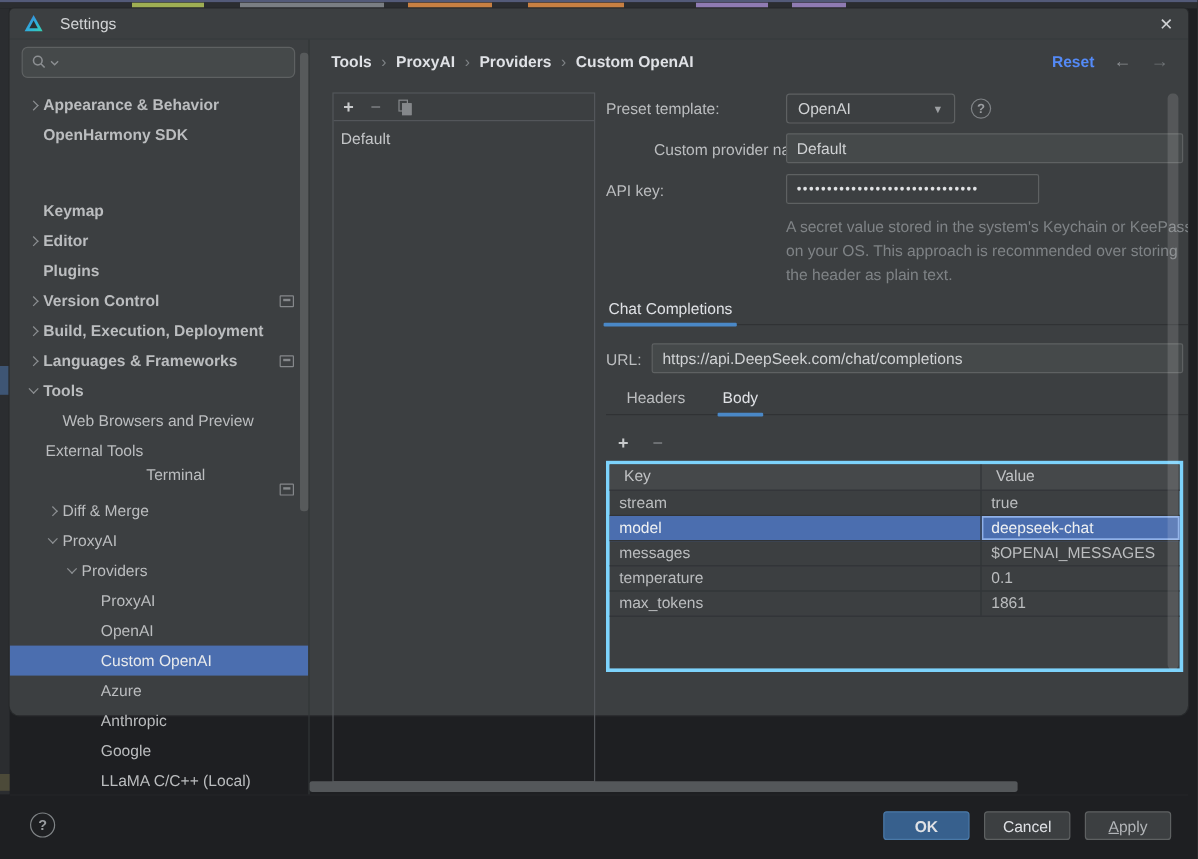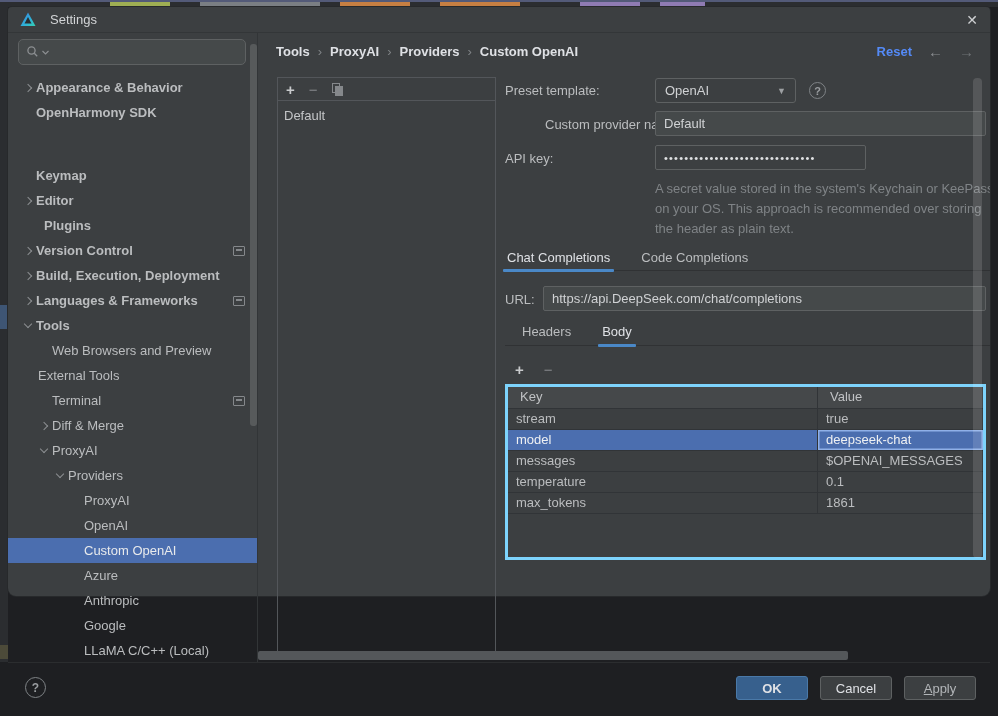--- a/index.html
+++ b/index.html
@@ -183,21 +183,21 @@
         <div class="tree-row bold" style="padding-left: 12px; margin-top: 38px;">
           <span class="chev-slot"></span>
           <span class="lbl">Keymap</span>
         </div>
         <div class="tree-row bold" style="padding-left: 12px;">
           <span class="chev-slot">
             <i class="chev right"></i>
           </span>
           <span class="lbl">Editor</span>
         </div>
-        <div class="tree-row bold" style="padding-left: 20px;">
+        <div class="tree-row bold" style="padding-left: 12px;">
           <span class="chev-slot"></span>
           <span class="lbl">Plugins</span>
         </div>
         <div class="tree-row bold" style="padding-left: 12px;">
           <span class="chev-slot">
             <i class="chev right"></i>
           </span>
           <span class="lbl">Version Control</span>
           <span class="badge">
             <span></span>
@@ -225,21 +225,21 @@
           <span class="lbl">Tools</span>
         </div>
         <div class="tree-row" style="padding-left: 28px;">
           <span class="chev-slot"></span>
           <span class="lbl">Web Browsers and Preview</span>
         </div>
         <div class="tree-row" style="padding-left: 14px;">
           <span class="chev-slot"></span>
           <span class="lbl">External Tools</span>
         </div>
-        <div class="tree-row" style="padding-left: 28px;">
+        <div class="tree-row" style="padding-left: 28px; flex-direction: column;">
           <span class="chev-slot"></span>
           <span class="lbl">Terminal</span>
           <span class="badge">
             <span></span>
           </span>
         </div>
         <div class="tree-row" style="padding-left: 28px;">
           <span class="chev-slot">
             <i class="chev right"></i>
           </span>
@@ -335,21 +335,20 @@
   <span class="flabel" style="top:144px;">API key:</span>
   <input class="tfield apikey" style="left: 647px; top: 138px; width: 211px;" value="••••••••••••••••••••••••••••••">
   <div class="hint">
       <div>A secret value stored in the system's Keychain or KeePass</div>
       <div>on your OS. This approach is recommended over storing</div>
       <div>the header as plain text.</div>
     </div>
 
   <div class="tabs tabs1">
       <div class="tab active">Chat Completions</div>
-      <div class="tab">Code Completions</div>
     </div>
 
   <span class="flabel" style="top:285px;">URL:</span>
   <input class="tfield" style="left: 535px; top: 279px; width: 443px;" value="https://api.DeepSeek.com/chat/completions">
 
   <div class="tabs tabs2">
       <div class="tab">Headers</div>
       <div class="tab active">Body</div>
     </div>
 

